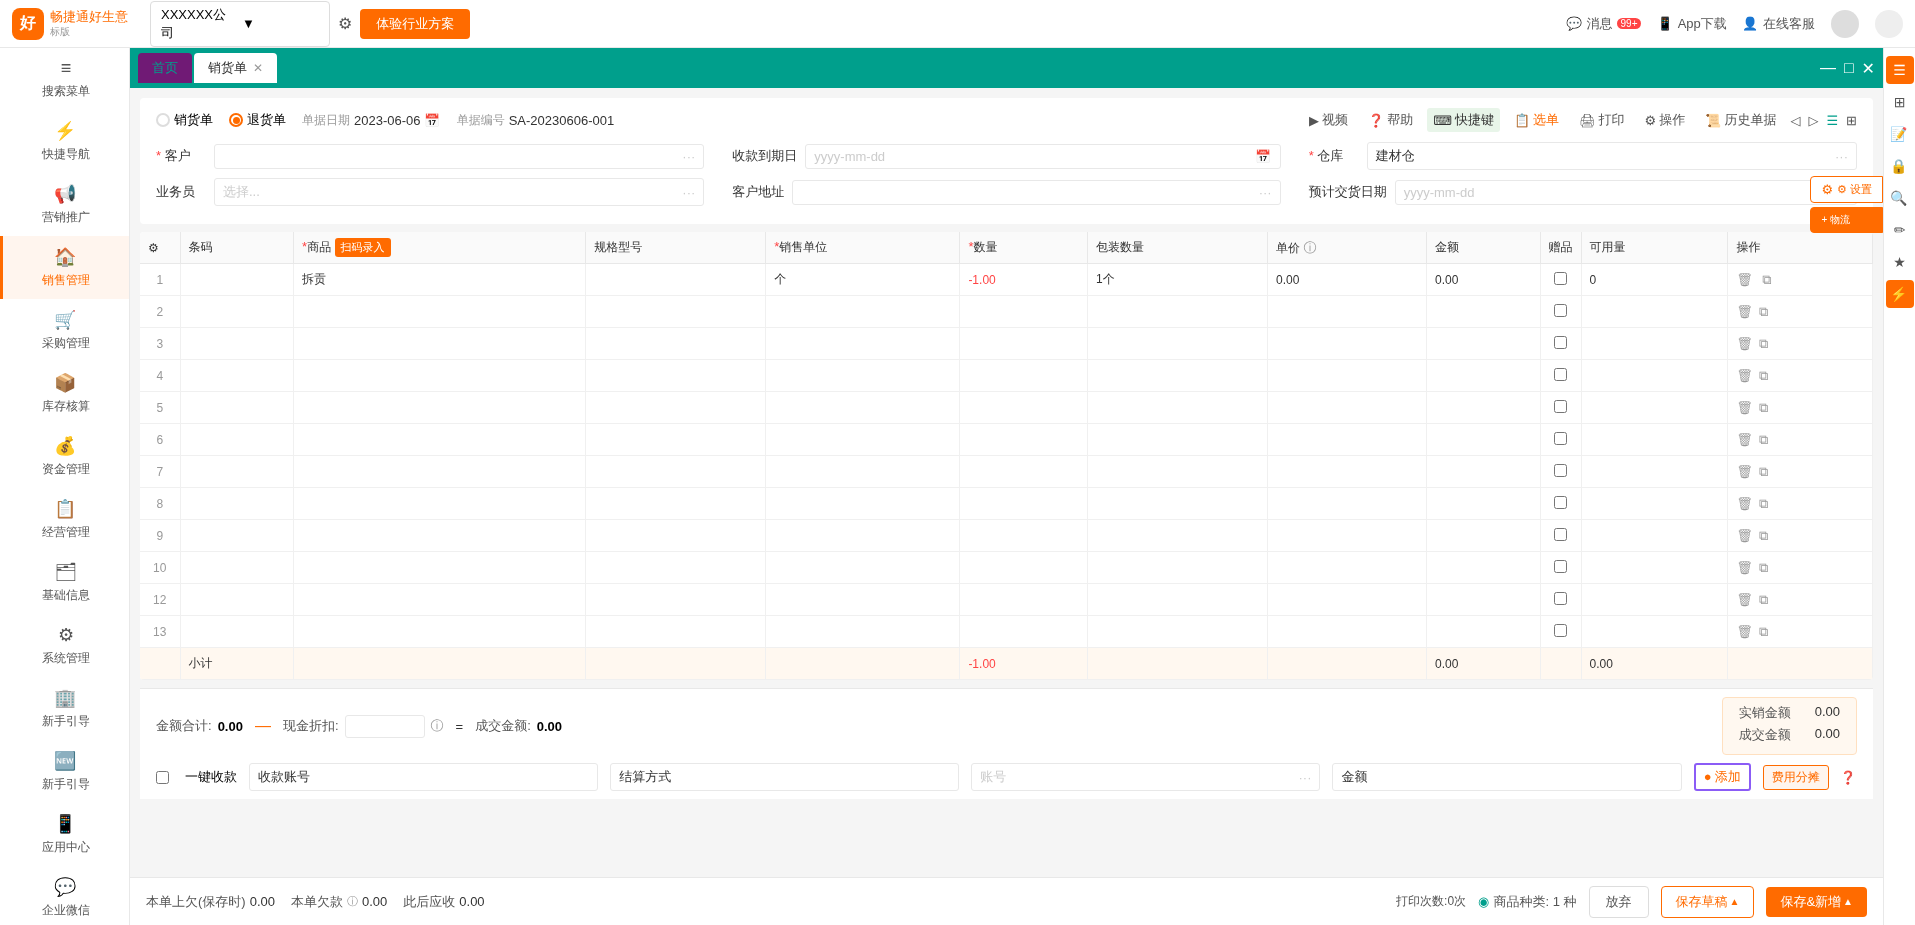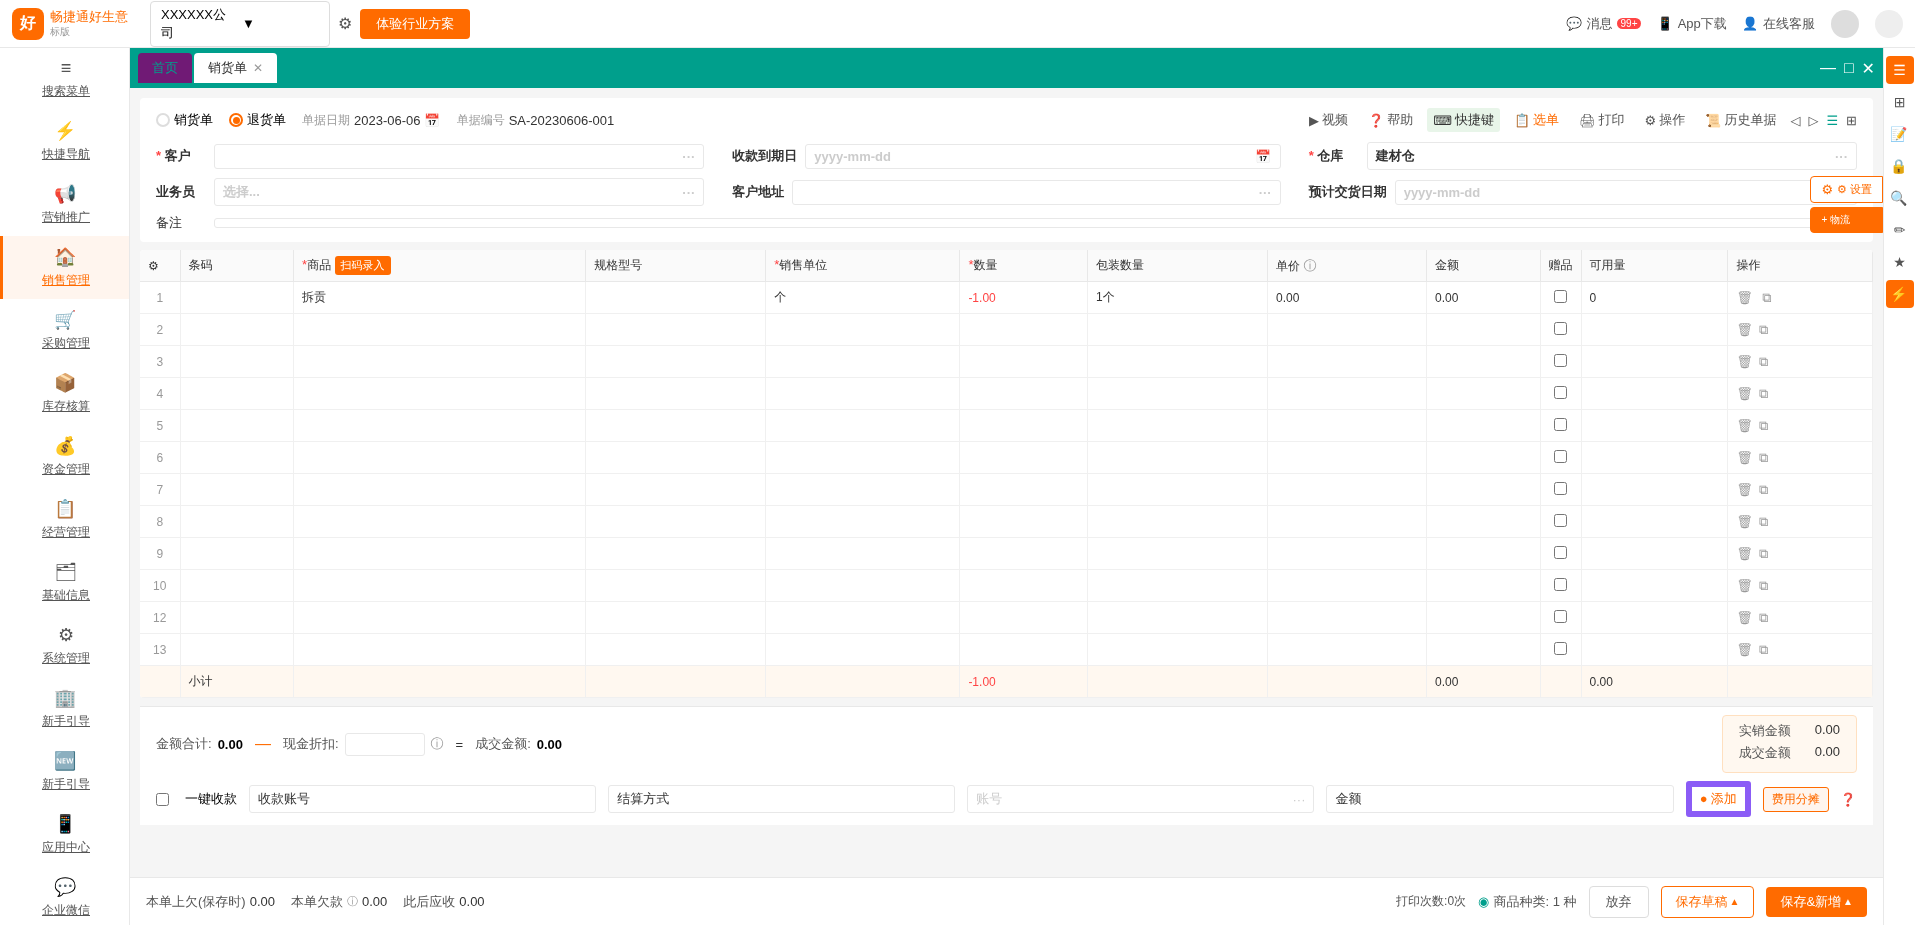--- a/index.html
+++ b/index.html
@@ -62,21 +62,21 @@
       overflow-y: auto;
     }
     .sidebar-item {
       display: flex; flex-direction: column; align-items: center;
       padding: 10px 4px; cursor: pointer; color: #555;
       border-left: 3px solid transparent;
       gap: 4px;
     }
     .sidebar-item.active { background: #fff5ee; color: #ff6b00; border-left-color: #ff6b00; }
     .sidebar-item .icon { font-size: 18px; }
-    .sidebar-item .label { font-size: 12px; text-decoration: underline; }
+    .sidebar-item .label { font-size: 12px; }
 
     
     .main { flex: 1; display: flex; flex-direction: column; overflow: hidden; }
 
     
     .tab-bar {
       background: #009f8c; display: flex; align-items: center;
       height: 40px; padding: 0 8px;
     }
     .tab-item {
@@ -110,21 +110,21 @@
     .field-label { color: #999; font-size: 12px; }
     .header-actions { margin-left: auto; display: flex; align-items: center; gap: 8px; }
     .header-action-btn {
       display: flex; align-items: center; gap: 3px;
       cursor: pointer; color: #555; font-size: 12px;
       padding: 3px 6px;
     }
 
     .form-row {
       display: grid; grid-template-columns: 1fr 1fr 1fr; gap: 28px;
-      margin-bottom: 8px; align-items: center; font-weight: bold;
+      margin-bottom: 8px; align-items: center;
     }
     .form-field { display: flex; align-items: center; gap: 8px; }
     .form-field-label { color: #333; white-space: nowrap; min-width: 50px; }
     .form-field-label.required::before { content: '* '; color: #ff4444; }
     .form-input {
       flex: 1; border: 1px solid #e8e8e8; border-radius: 3px;
       padding: 4px 8px; color: #333; background: #fff;
       display: flex; align-items: center; justify-content: space-between;
     }
     .form-input .dots { color: #ccc; }
@@ -167,21 +167,21 @@
     .footer-total-value { font-weight: bold; }
     .minus-icon { color: #ff6b00; font-size: 16px; cursor: pointer; }
     .equals-icon { color: #333; }
     .footer-row2 { display: flex; align-items: center; gap: 12px; }
     .checkbox-label { display: flex; align-items: center; gap: 16px; cursor: pointer; }
     .footer-input {
       border: 1px solid #e8e8e8; border-radius: 3px; padding: 3px 6px;
       min-width: 80px; color: #555;
     }
     .add-btn {
-      background: #fff; border: 6px solid #8b5cf6; color: #ff6b00;
+      background: #fff; border: 2px solid #8b5cf6; color: #ff6b00;
       border-radius: 3px; padding: 3px 8px; cursor: pointer; font-size: 12px;
     }
     .fee-btn {
       background: #fff; border: 1px solid #ff6b00; color: #ff6b00;
       border-radius: 3px; padding: 3px 8px; cursor: pointer; font-size: 12px;
     }
     .fee-btn.active { background: #fff5ee; }
 
     
     .bottom-bar {
@@ -447,26 +447,20 @@
           </div>
           <div class="form-field">
             <span class="form-field-label">预计交货日期</span>
             <div class="form-input" style="min-width:200px;">
               <span style="color:#ccc;">yyyy-mm-dd</span>
               <span style="color:#009f8c;">📅</span>
             </div>
           </div>
         </div>
 
-        <div class="form-notes">
-          <span class="form-field-label">备注</span>
-          <div class="form-input" style="min-width:400px; flex:1;">
-            <span></span>
-          </div>
-        </div>
 
         <div style="position:absolute;right:0;top:88px;display:flex;flex-direction:column;gap:4px;">
           <div class="gear-btn">
             <span>⚙</span>
             <span style="font-size:11px;">⚙ 设置</span>
           </div>
           <div class="gear-btn logistics">
             <span style="font-size:10px;">+ 物流</span>
           </div>
         </div>

